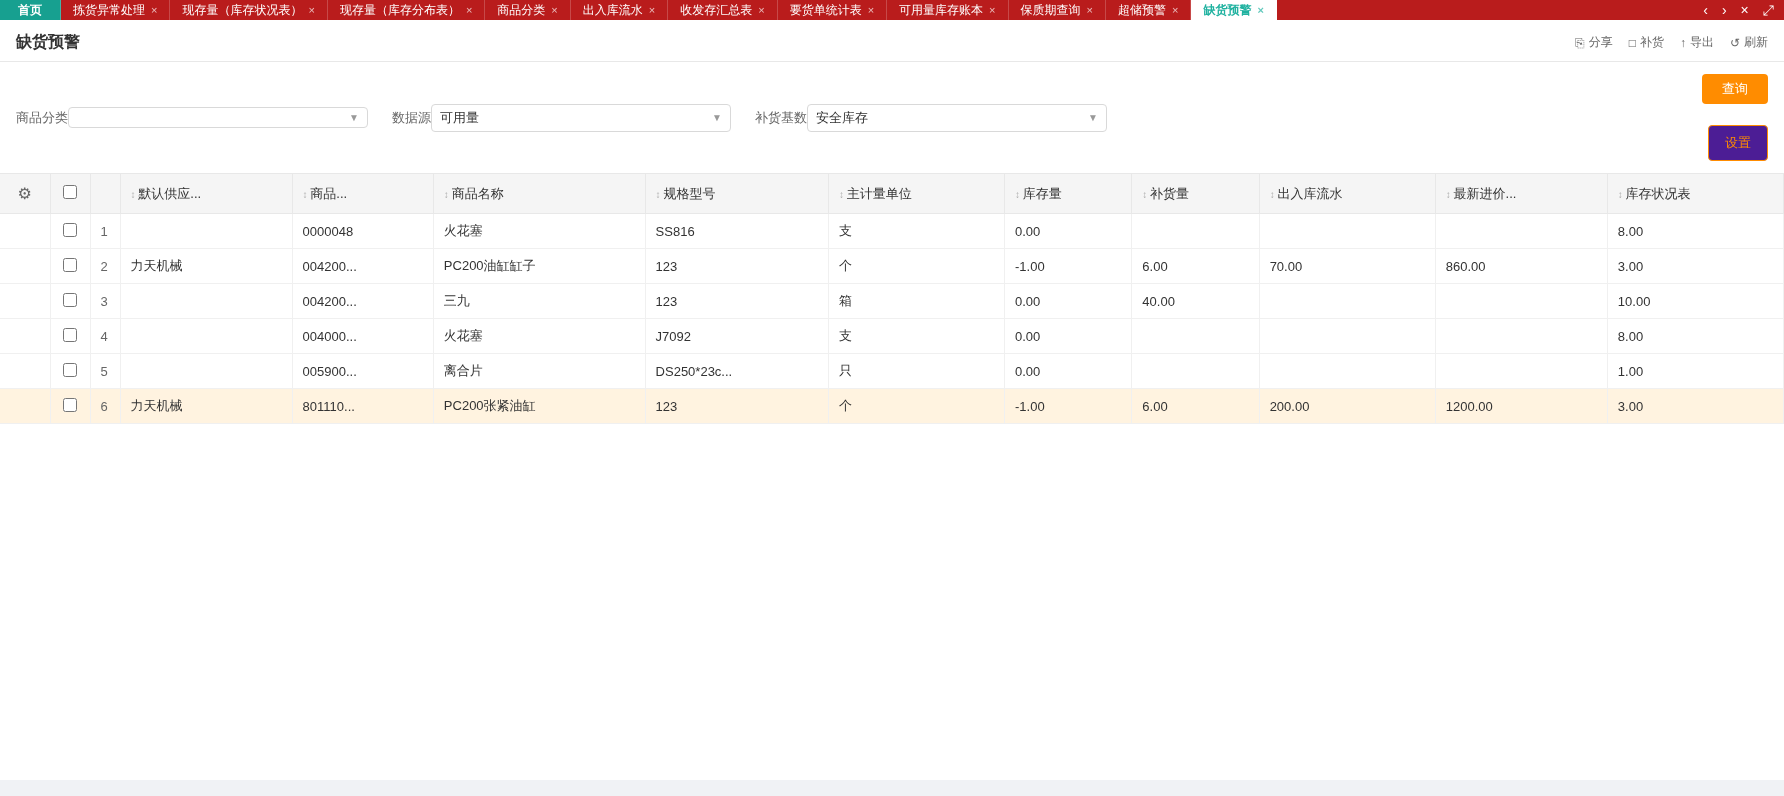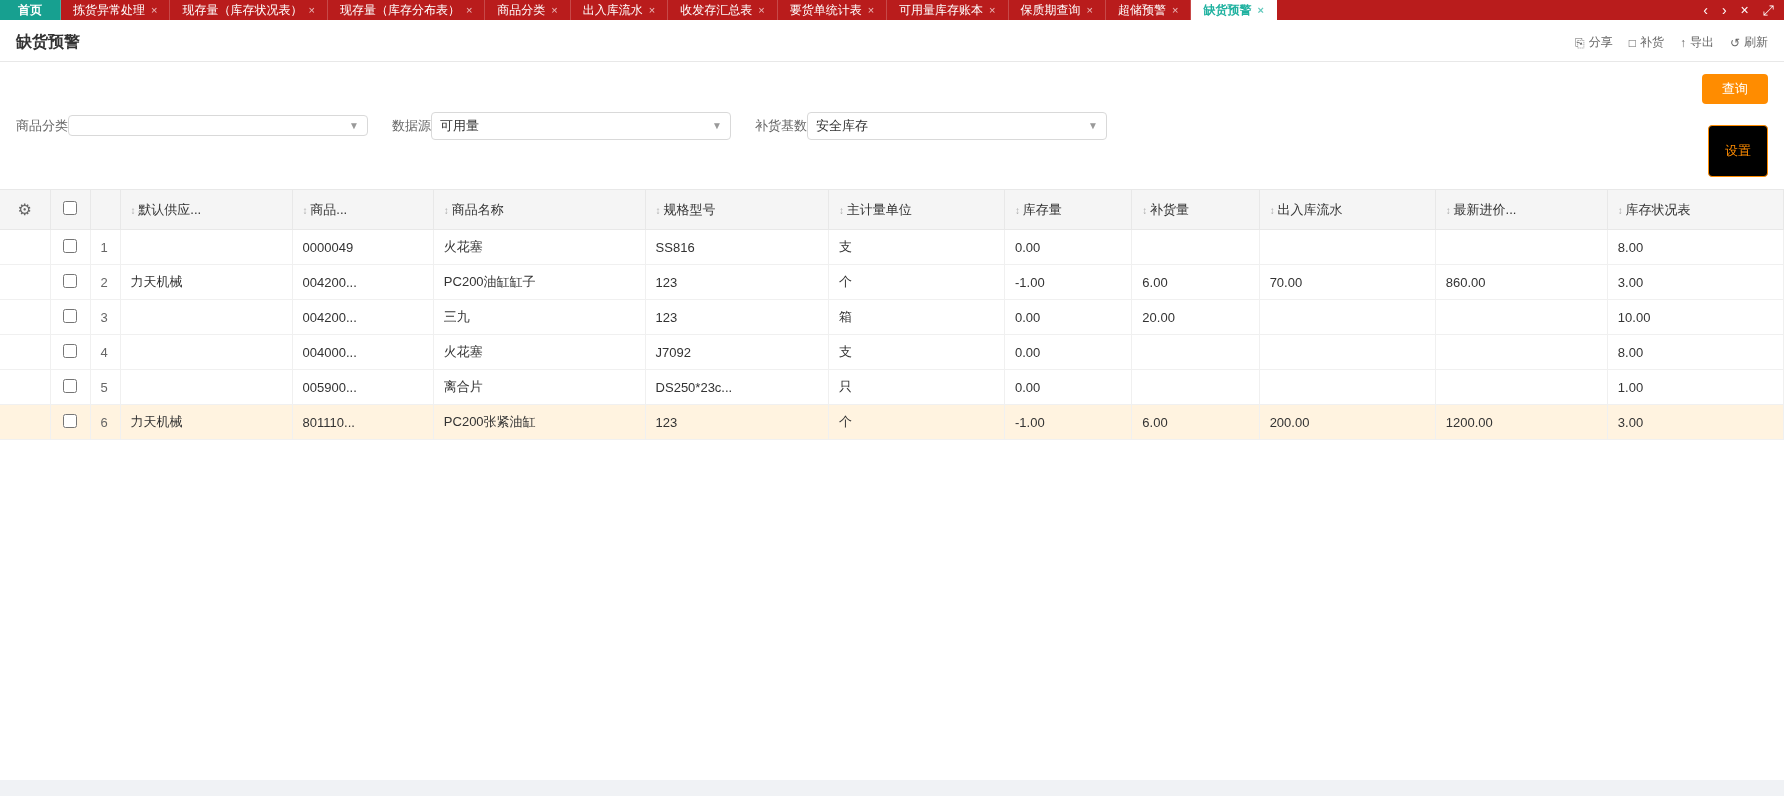--- a/index.html
+++ b/index.html
@@ -145,25 +145,25 @@
       background: #ff8c00;
       color: #fff;
       border: none;
       border-radius: 4px;
       padding: 6px 20px;
       font-size: 13px;
       cursor: pointer;
       font-family: inherit;
     }
     .btn-settings {
-      background: #000000;
+      background: #4c1d95;
       color: #ff8c00;
       border: 1px solid #ff8c00;
       border-radius: 4px;
-      padding: 16px 16px;
+      padding: 8px 16px;
       font-size: 13px;
       cursor: pointer;
       font-family: inherit;
     }
 
     
     .table-container {
       padding: 0 0;
       overflow-x: auto;
     }
@@ -388,21 +388,21 @@
       </thead>
       <tbody id="table-body">
 
       <tr>
       <td></td>
       <td style="text-align:center;">
         <input type="checkbox" style="">
       </td>
       <td class="row-num">1</td>
       <td></td>
-      <td>0000049</td>
+      <td>0000048</td>
       <td>火花塞</td>
       <td>SS816</td>
       <td>支</td>
       <td>0.00</td>
       <td></td>
       <td></td>
       <td></td>
       <td>8.00</td>
     </tr>
           <tr>
@@ -427,21 +427,21 @@
       <td style="text-align:center;">
         <input type="checkbox" style="">
       </td>
       <td class="row-num">3</td>
       <td></td>
       <td>004200...</td>
       <td>三九</td>
       <td>123</td>
       <td>箱</td>
       <td>0.00</td>
-      <td>20.00</td>
+      <td>40.00</td>
       <td></td>
       <td></td>
       <td>10.00</td>
     </tr>
           <tr>
       <td></td>
       <td style="text-align:center;">
         <input type="checkbox" style="">
       </td>
       <td class="row-num">4</td>

